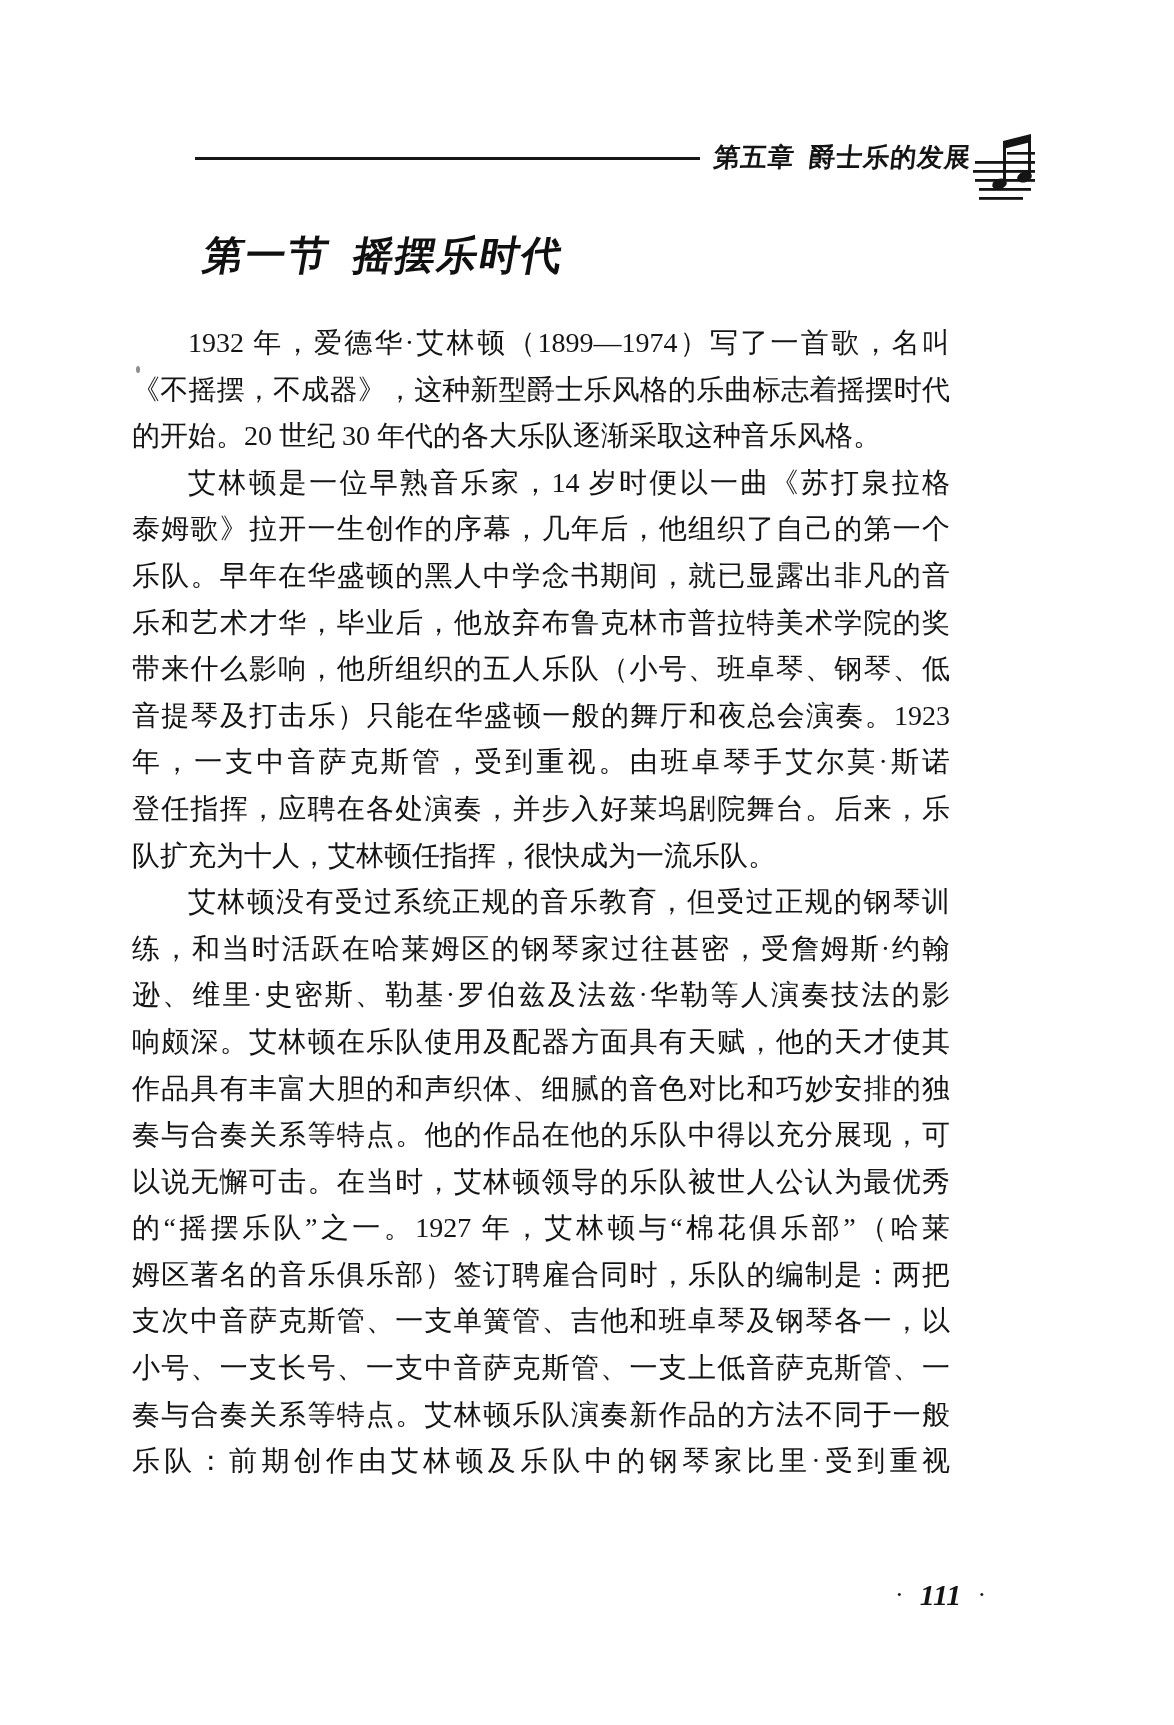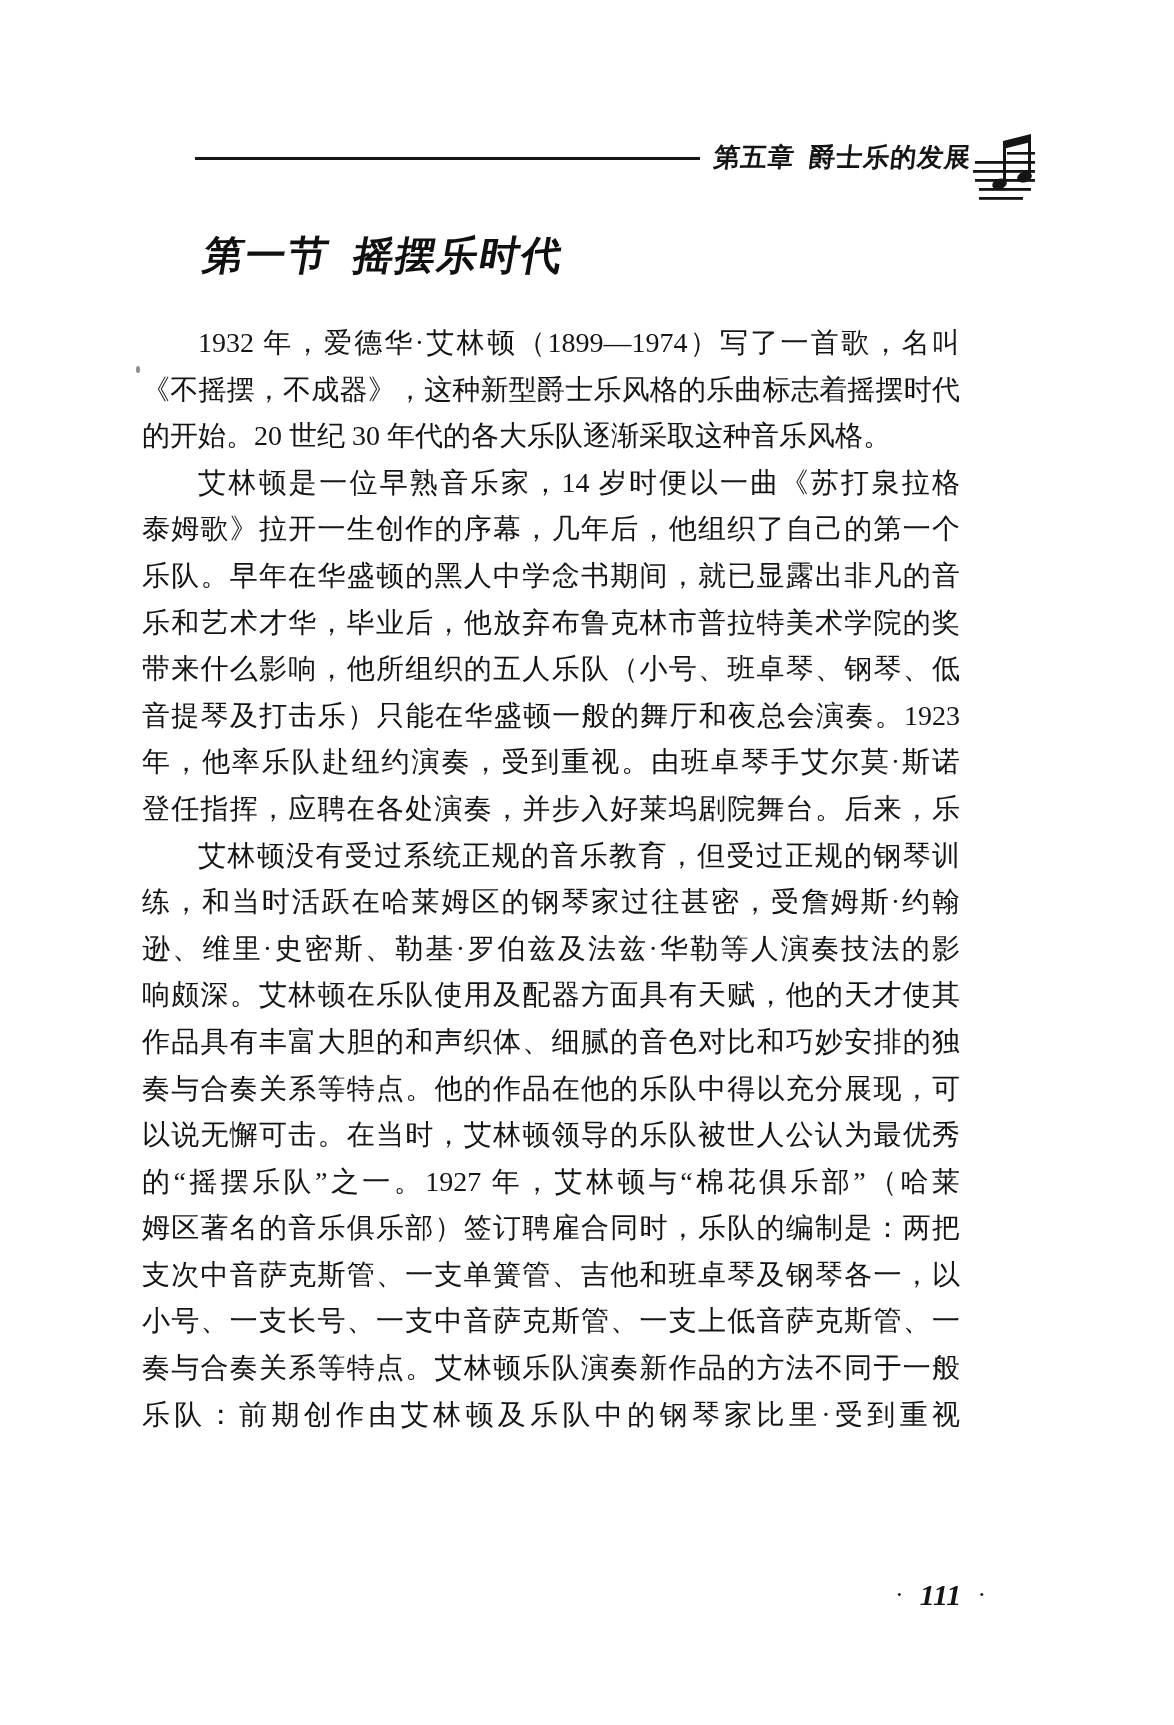--- a/index.html
+++ b/index.html
@@ -36,21 +36,21 @@
   .section-title {
     position: absolute; left: 204px; top: 228px; margin: 0;
     font-family: "Liberation Sans", "DejaVu Sans", sans-serif;
     font-weight: bold; font-size: 40px; letter-spacing: 2px;
     transform: skewX(-10deg); white-space: nowrap; color: #101010;
   }
   .section-title .gap { display: inline-block; width: 0.6em; }
 
   
   .body-text {
-    position: absolute; left: 142px; top: 320px; width: 818px;
+    position: absolute; left: 132px; top: 320px; width: 818px;
   }
   .line {
     font-size: 28px; line-height: 46.6px; height: 46.6px;
     text-align: justify; text-align-last: left;
     white-space: normal; overflow: visible;
   }
   .line.justify { text-align-last: justify; }
   .line.indent { text-indent: 2em; }
 
   
@@ -107,22 +107,23 @@
   <main class="body-text">
       <div class="line indent justify">1932 年，爱德华·艾林顿（1899—1974）写了一首歌，名叫</div>
       <div class="line justify">《不摇摆，不成器》，这种新型爵士乐风格的乐曲标志着摇摆时代</div>
       <div class="line">的开始。20 世纪 30 年代的各大乐队逐渐采取这种音乐风格。</div>
       <div class="line indent justify">艾林顿是一位早熟音乐家，14 岁时便以一曲《苏打泉拉格</div>
       <div class="line justify">泰姆歌》拉开一生创作的序幕，几年后，他组织了自己的第一个</div>
       <div class="line justify">乐队。早年在华盛顿的黑人中学念书期间，就已显露出非凡的音</div>
       <div class="line justify">乐和艺术才华，毕业后，他放弃布鲁克林市普拉特美术学院的奖</div>
       <div class="line justify">带来什么影响，他所组织的五人乐队（小号、班卓琴、钢琴、低</div>
       <div class="line justify">音提琴及打击乐）只能在华盛顿一般的舞厅和夜总会演奏。1923</div>
-      <div class="line justify">年，他率乐队赴纽约演奏，受到重视。由班卓琴手艾尔莫·斯诺</div>
+      <div class="line justify">年，一支中音萨克斯管，受到重视。由班卓琴手艾尔莫·斯诺</div>
       <div class="line justify">登任指挥，应聘在各处演奏，并步入好莱坞剧院舞台。后来，乐</div>
+      <div class="line">队扩充为十人，艾林顿任指挥，很快成为一流乐队。</div>
       <div class="line indent justify">艾林顿没有受过系统正规的音乐教育，但受过正规的钢琴训</div>
       <div class="line justify">练，和当时活跃在哈莱姆区的钢琴家过往甚密，受詹姆斯·约翰</div>
       <div class="line justify">逊、维里·史密斯、勒基·罗伯兹及法兹·华勒等人演奏技法的影</div>
       <div class="line justify">响颇深。艾林顿在乐队使用及配器方面具有天赋，他的天才使其</div>
       <div class="line justify">作品具有丰富大胆的和声织体、细腻的音色对比和巧妙安排的独</div>
       <div class="line justify">奏与合奏关系等特点。他的作品在他的乐队中得以充分展现，可</div>
       <div class="line justify">以说无懈可击。在当时，艾林顿领导的乐队被世人公认为最优秀</div>
       <div class="line justify">的“摇摆乐队”之一。1927 年，艾林顿与“棉花俱乐部”（哈莱</div>
       <div class="line justify">姆区著名的音乐俱乐部）签订聘雇合同时，乐队的编制是：两把</div>
       <div class="line justify">支次中音萨克斯管、一支单簧管、吉他和班卓琴及钢琴各一，以</div>

